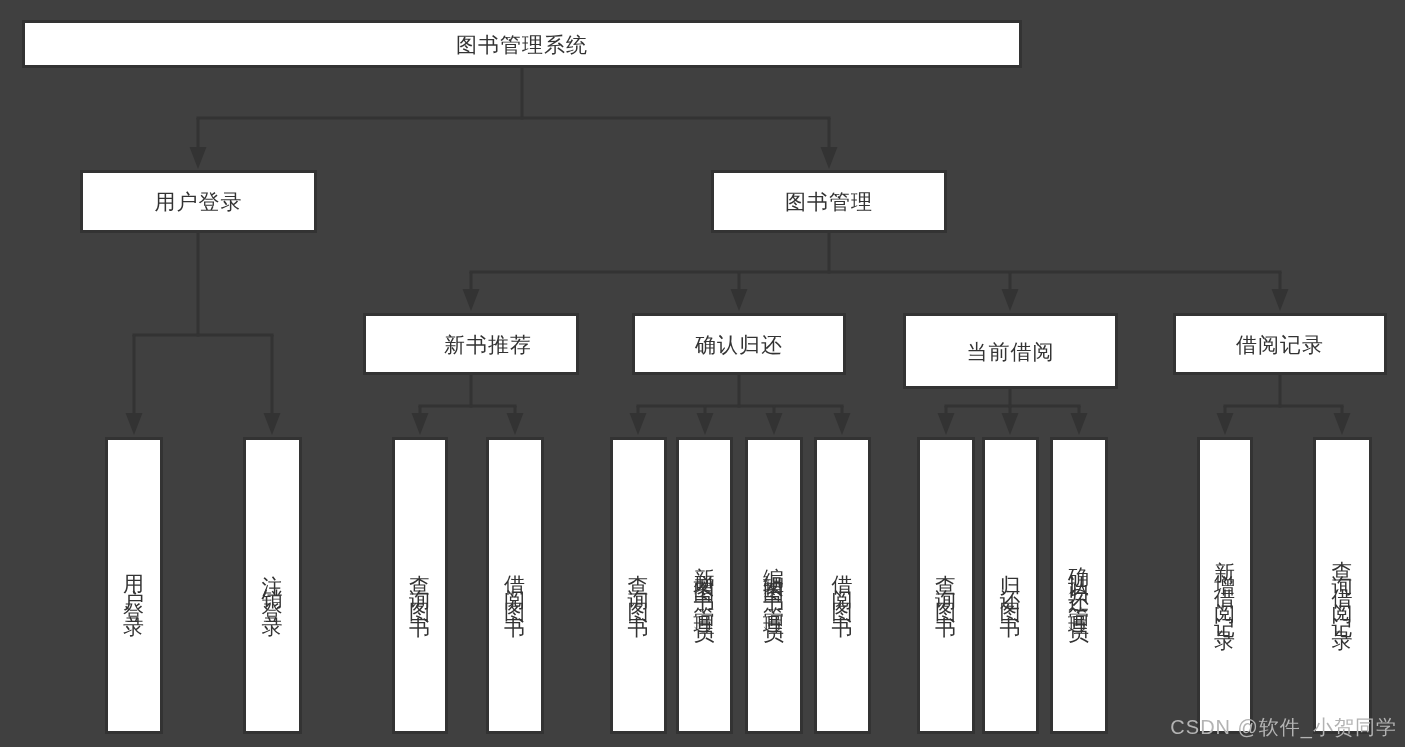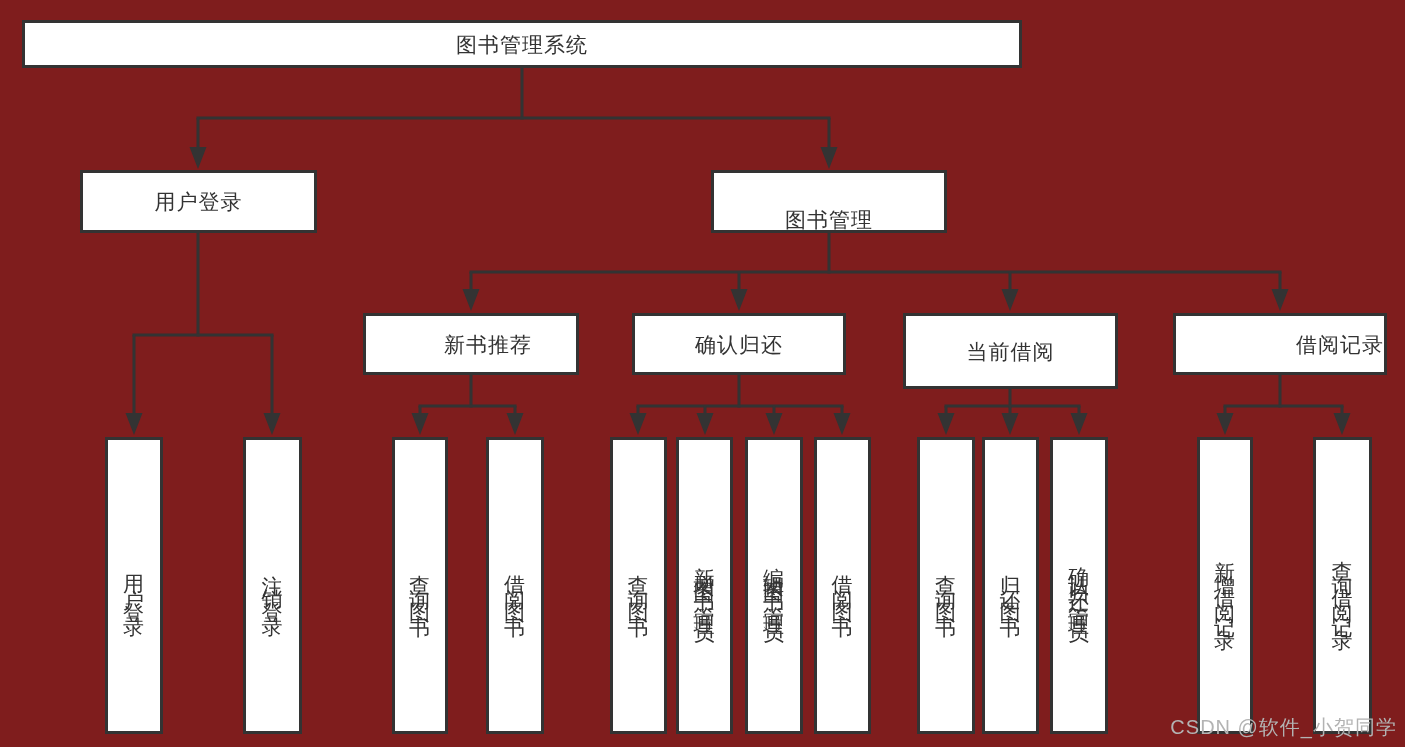--- a/index.html
+++ b/index.html
@@ -4,21 +4,21 @@
 <style>
   html,body { margin:0; padding:0; }
   body {
     font-family: "Liberation Sans", sans-serif;
     background:#ffffff;
   }
   #stage {
     position:relative;
     width:1405px;
     height:747px;
-    background:#7f1d1d;
+    background:#404040;
     overflow:hidden;
   }
   #connectors {
     position:absolute;
     left:0; top:0;
     width:1405px; height:747px;
     z-index:1;
   }
   .node {
     position:absolute;
@@ -128,34 +128,34 @@
     </g>
   </svg>
 
   <div class="node" style="left:22px; top:20px; width:1000px; height:48px;">
     <span class="hlabel">图书管理系统</span>
   </div>
 
   <div class="node" style="left:80px; top:170px; width:237px; height:63px;">
     <span class="hlabel">用户登录</span>
   </div>
-  <div class="node" style="left:711px; top:170px; width:236px; height:63px;align-items:flex-end;">
+  <div class="node" style="left:711px; top:170px; width:236px; height:63px;">
     <span class="hlabel">图书管理</span>
   </div>
 
   <div class="node" style="left:363px; top:313px; width:216px; height:62px;padding-left:34px;">
     <span class="hlabel">新书推荐</span>
   </div>
   <div class="node" style="left:632px; top:313px; width:214px; height:62px;">
     <span class="hlabel">确认归还</span>
   </div>
   <div class="node" style="left:903px; top:313px; width:215px; height:76px;">
     <span class="hlabel">当前借阅</span>
   </div>
-  <div class="node" style="left:1173px; top:313px; width:214px; height:62px;justify-content:flex-end;">
+  <div class="node" style="left:1173px; top:313px; width:214px; height:62px;">
     <span class="hlabel">借阅记录</span>
   </div>
 
   <div class="node leaf" style="left:105px; top:437px; width:58px; height:297px;">
     <span class="vlabel">用户登录</span>
   </div>
   <div class="node leaf" style="left:243px; top:437px; width:59px; height:297px;">
     <span class="vlabel">注销登录</span>
   </div>
 

